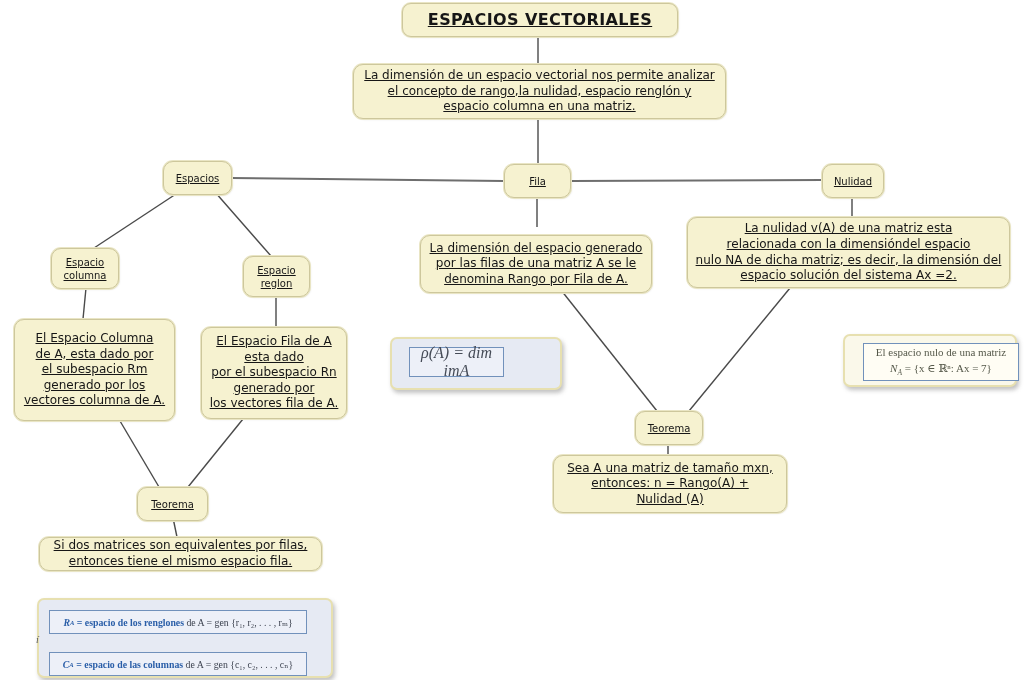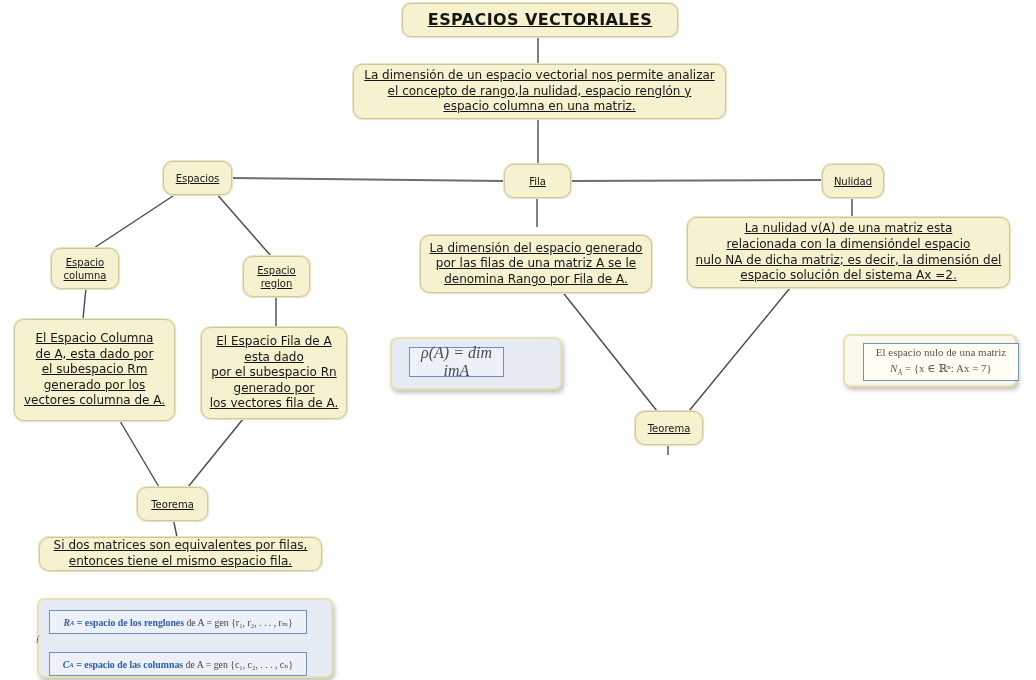--- a/index.html
+++ b/index.html
@@ -154,20 +154,23 @@
 generado por
 los vectores fila de A.</div>
 
   <div class="node" style="left:137px; top:487px; width:71px; height:27px;">Teorema</div>
 
   <div class="textbox" style="left:39px; top:537px; width:283px; height:32px;">Si dos matrices son equivalentes por filas,
 entonces tiene el mismo espacio fila.</div>
 
   <div class="node" style="left:635px; top:411px; width:68px; height:26px;">Teorema</div>
 
+  <div class="textbox" style="left:553px; top:455px; width:234px; height:58px;">Sea A una matriz de tamaño mxn,
+entonces: n = Rango(A) +
+Nulidad (A)</div>
 
   <div class="fbox-outer" style="left:390px; top:337px; width:172px; height:53px;">
     <div class="fbox-inner" style="left:17px; top:8px; width:95px; height:30px;">
       <span class="rho-text">ρ(A) = dim imA</span>
     </div>
   </div>
 
   <div class="fbox-outer cream" style="left:843px; top:334px; width:174px; height:53px;">
     <div class="fbox-inner white" style="left:9px; top:7px; width:156px; height:38px;margin-left:9px;">
       <span class="nulo-line">El espacio nulo de una matriz</span>

